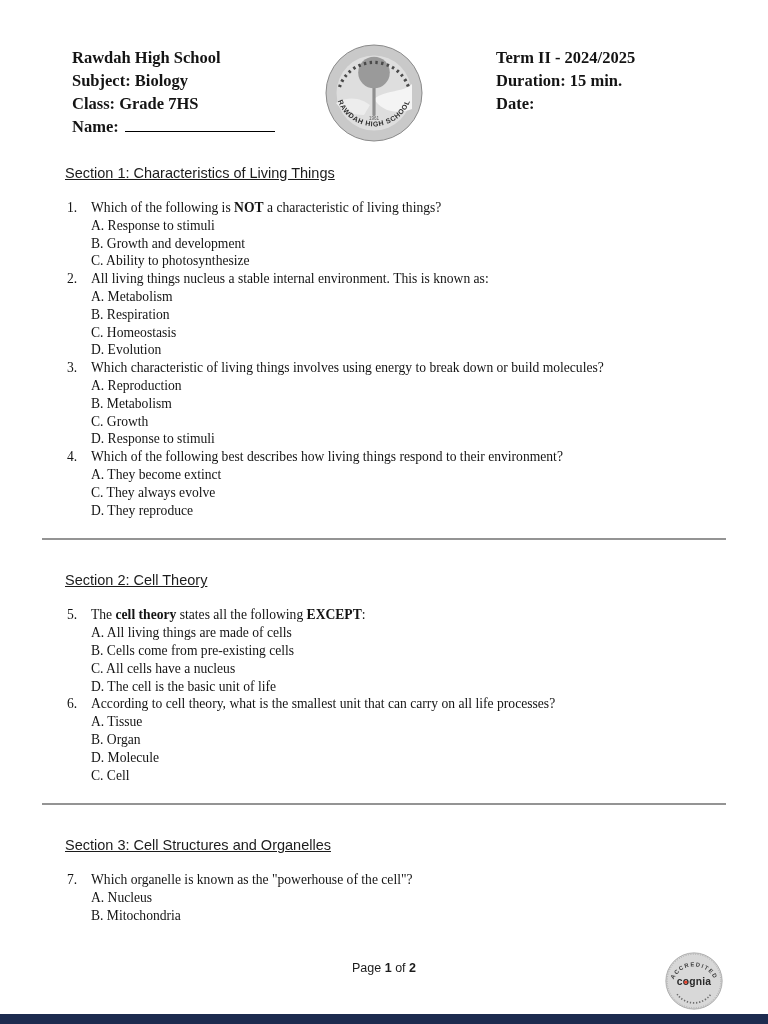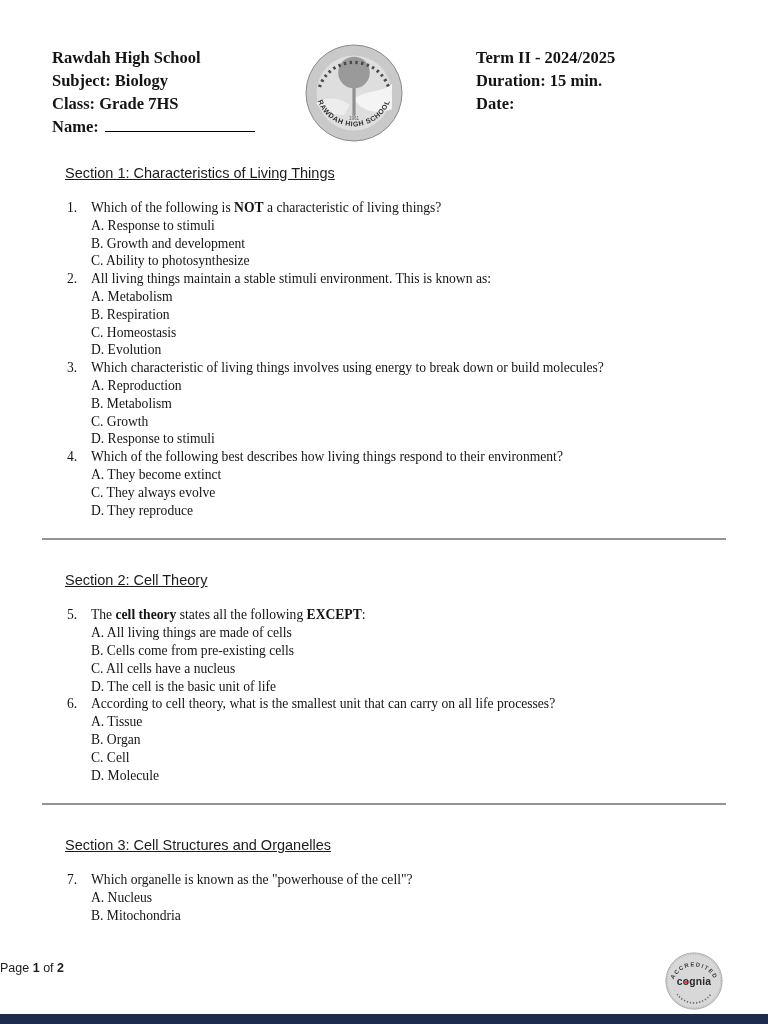--- a/index.html
+++ b/index.html
@@ -7,21 +7,21 @@
   .page {
     width: 768px; height: 1024px;
     position: relative;
     background: #ffffff;
     font-family: "Liberation Serif", serif;
     color: #141414;
     overflow: hidden;
   }
 
   
-  .header { display: flex; padding: 46px 40px 0 52px; }
+  .header { display: flex; padding: 46px 40px 0 72px; }
   .h-left { width: 246px; }
   .h-left .h-line { font-weight: bold; font-size: 16.5px; line-height: 23px; white-space: nowrap; }
   .name-line { display: inline-block; width: 150px; border-bottom: 1.6px solid #000; height: 13px; margin-left: 6px; }
   .logo-wrap { width: 112px; display: flex; justify-content: center; align-items: flex-start; }
   .logo-wrap svg { width: 100px; height: 100px; margin-top: -3px; }
   .h-right { flex: 1; padding-left: 66px; }
   .h-right .h-line { font-weight: bold; font-size: 16.5px; line-height: 23px; white-space: nowrap; }
 
   
   .section-title {
@@ -35,21 +35,21 @@
   .question { display: flex; }
   .qnum { width: 24px; flex: none; }
   .qbody { flex: 1; }
   .qtext .bold { font-weight: bold; }
   .option { }
   .divider { border: none; border-top: 2px solid #949494; margin: 19px 42px 0 42px; }
 
   
   .footer-text {
     position: absolute; left: 0; top: 961px; width: 100%;
-    text-align: left;
+    text-align: center;
     font-family: "Liberation Sans", sans-serif;
     font-size: 12.5px; color: #1c1c1c;
   }
   .footer-text .num { font-weight: bold; }
   .badge-wrap { position: absolute; right: 44px; top: 951px; width: 60px; height: 60px; }
   .badge-wrap svg { width: 60px; height: 60px; }
   .bottom-bar { position: absolute; left: 0; right: 0; bottom: 0; height: 10px; }
 </style>
 </head>
 <body>
@@ -101,21 +101,21 @@
           <div class="qbody">
             <div class="qtext"><span>Which of the following is </span><span class="bold">NOT</span><span> a characteristic of living things?</span></div>
             <div class="option">A. Response to stimuli</div>
             <div class="option">B. Growth and development</div>
             <div class="option">C. Ability to photosynthesize</div>
           </div>
         </div>
         <div class="question">
           <span class="qnum">2.</span>
           <div class="qbody">
-            <div class="qtext"><span>All living things maintain a stable stimuli environment. This is known as:</span></div>
+            <div class="qtext"><span>All living things nucleus a stable internal environment. This is known as:</span></div>
             <div class="option">A. Metabolism</div>
             <div class="option">B. Respiration</div>
             <div class="option">C. Homeostasis</div>
             <div class="option">D. Evolution</div>
           </div>
         </div>
         <div class="question">
           <span class="qnum">3.</span>
           <div class="qbody">
             <div class="qtext"><span>Which characteristic of living things involves using energy to break down or build molecules?</span></div>
@@ -147,22 +147,22 @@
             <div class="option">C. All cells have a nucleus</div>
             <div class="option">D. The cell is the basic unit of life</div>
           </div>
         </div>
         <div class="question">
           <span class="qnum">6.</span>
           <div class="qbody">
             <div class="qtext"><span>According to cell theory, what is the smallest unit that can carry on all life processes?</span></div>
             <div class="option">A. Tissue</div>
             <div class="option">B. Organ</div>
+            <div class="option">D. Molecule</div>
             <div class="option">C. Cell</div>
-            <div class="option">D. Molecule</div>
           </div>
         </div>
       </div>
       <hr class="divider" style="border-top-color: rgb(148, 148, 148);">
       <div class="section-title after-divider">Section 3: Cell Structures and Organelles</div>
       <div class="questions">
         <div class="question">
           <span class="qnum">7.</span>
           <div class="qbody">
             <div class="qtext"><span>Which organelle is known as the "powerhouse of the cell"?</span></div>

